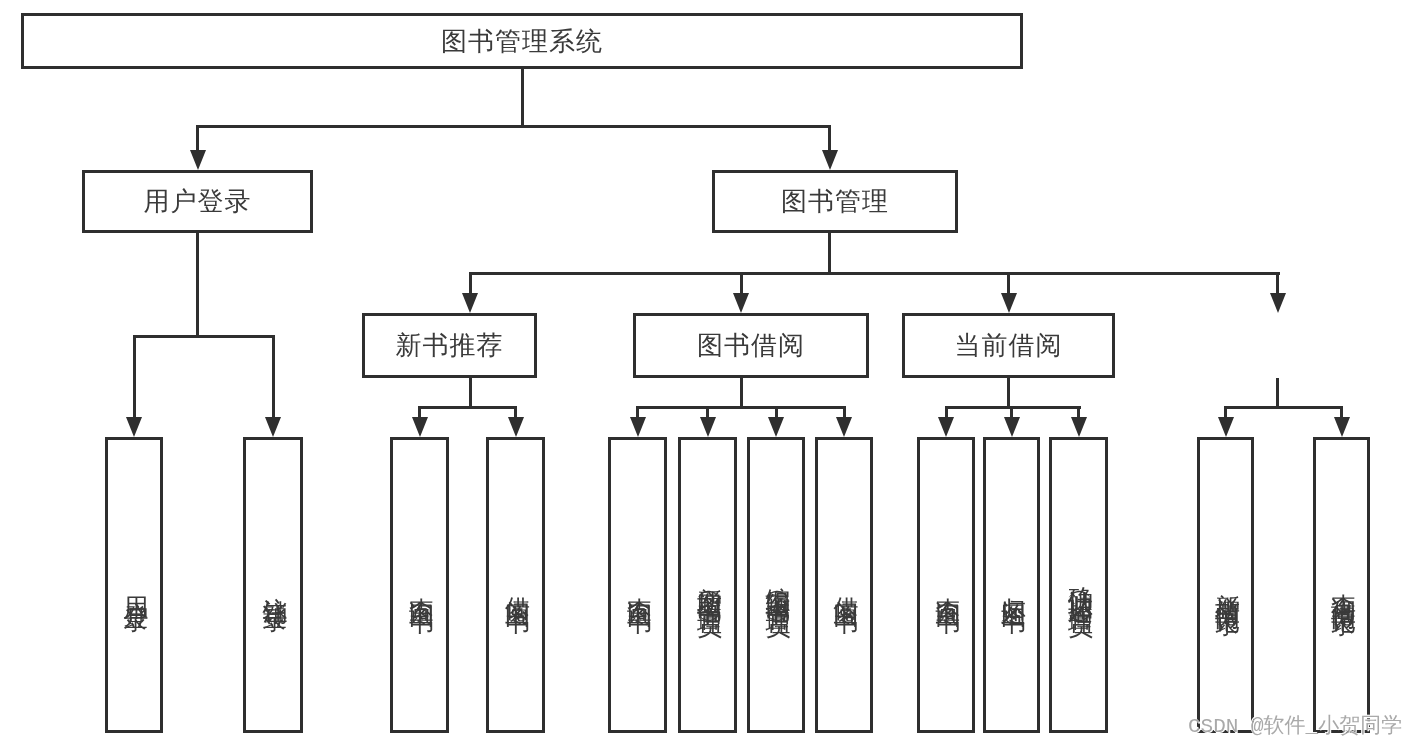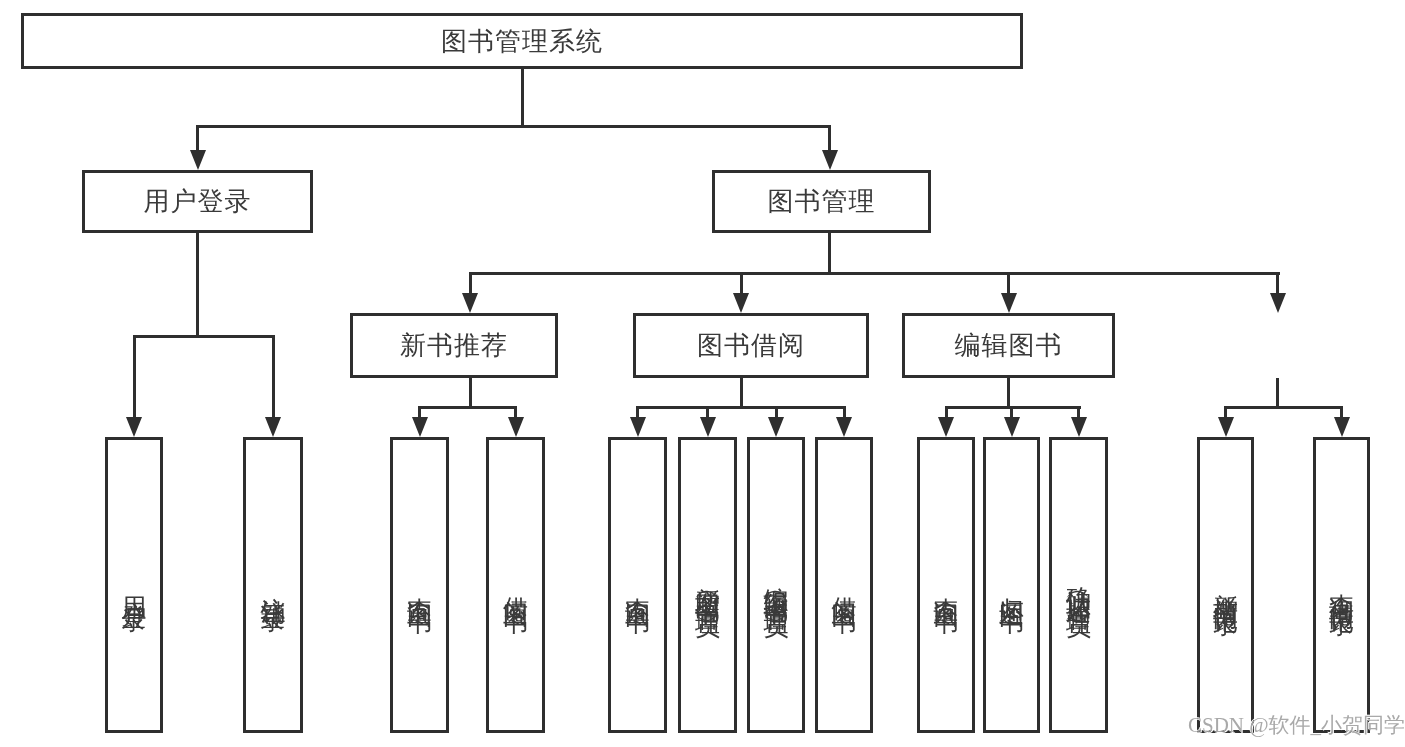--- a/index.html
+++ b/index.html
@@ -1,19 +1,19 @@
 <!DOCTYPE html>
 <html style="--line: #2f2f2f; --text: #3a3a3a; --watermark: #a9a9a9; --background: #ffffff;"><head>
 <meta charset="utf-8">
 <style>
   html,body { margin:0; padding:0; background:#ffffff; }
   .canvas {
     position:relative; width:1405px; height:747px;
     background:var(--background,#ffffff);
-    font-family:Liberation Serif, serif;
+    font-family:Liberation Mono, monospace;
     overflow:hidden;
   }
   
   .box {
     position:absolute; box-sizing:border-box;
     border:3px solid var(--line,#2f2f2f);
     background:#ffffff;
     display:flex; align-items:center; justify-content:center;
     color:var(--text,#3a3a3a);
     font-size:26px; letter-spacing:1px;
@@ -55,21 +55,21 @@
   <div class="v" style="left:520.5px;top:69px;height:56px"></div>
   <div class="h" style="left:196px;top:125px;width:635px"></div>
   <div class="v" style="left:196px;top:125px;height:28px"></div>
   <div class="ah" style="left:189.5px;top:150px"></div>
   <div class="v" style="left:828px;top:125px;height:28px"></div>
   <div class="ah" style="left:821.5px;top:150px"></div>
 
   <div class="box" style="left:82px;top:170px;width:231px;height:63px">
     <span>用户登录</span>
   </div>
-  <div class="box" style="left:712px;top:170px;width:219px;height:63px">
+  <div class="box" style="left:712px;top:170px;width:246px;height:63px">
     <span>图书管理</span>
   </div>
 
   <div class="v" style="left:196px;top:233px;height:102px"></div>
   <div class="h" style="left:132.5px;top:335px;width:142px"></div>
   <div class="v" style="left:132.5px;top:335px;height:82px"></div>
   <div class="ah" style="left:126px;top:417px"></div>
   <div class="v" style="left:271.5px;top:335px;height:82px"></div>
   <div class="ah" style="left:265px;top:417px"></div>
 
@@ -77,28 +77,28 @@
   <div class="h" style="left:468.5px;top:272px;width:811px"></div>
   <div class="v" style="left:468.5px;top:272px;height:22px"></div>
   <div class="ah" style="left:462px;top:293px"></div>
   <div class="v" style="left:739.5px;top:272px;height:22px"></div>
   <div class="ah" style="left:733px;top:293px"></div>
   <div class="v" style="left:1007px;top:272px;height:22px"></div>
   <div class="ah" style="left:1000.5px;top:293px"></div>
   <div class="v" style="left:1276px;top:272px;height:22px"></div>
   <div class="ah" style="left:1269.5px;top:293px"></div>
 
-  <div class="box" style="left:350px;top:313px;width:208px;height:65px">
+  <div class="box" style="left:362px;top:313px;width:175px;height:65px">
     <span>新书推荐</span>
   </div>
   <div class="box" style="left:633px;top:313px;width:236px;height:65px">
     <span>图书借阅</span>
   </div>
   <div class="box" style="left:902px;top:313px;width:213px;height:65px">
-    <span>编辑图书</span>
+    <span>当前借阅</span>
   </div>
 
   <div class="v" style="left:468.5px;top:378px;height:28px"></div>
   <div class="h" style="left:418px;top:406px;width:99px"></div>
   <div class="v" style="left:418px;top:406px;height:13px"></div>
   <div class="ah" style="left:411.5px;top:417px"></div>
   <div class="v" style="left:514px;top:406px;height:13px"></div>
   <div class="ah" style="left:507.5px;top:417px"></div>
 
   <div class="v" style="left:739.5px;top:378px;height:28px"></div>

